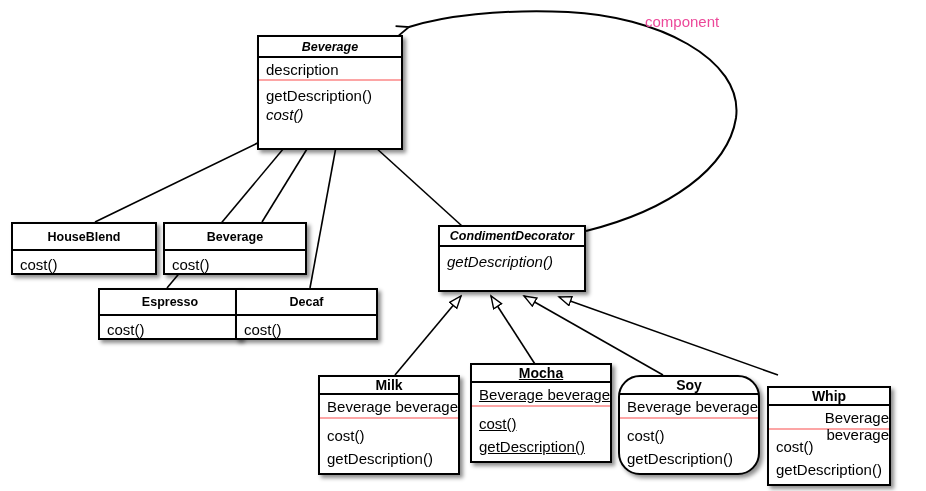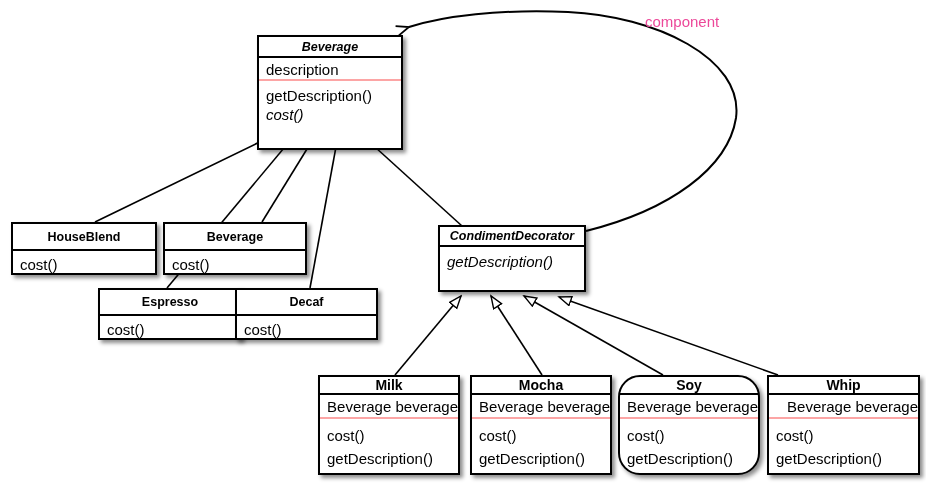--- a/index.html
+++ b/index.html
@@ -57,23 +57,23 @@
   #box-houseblend { left: 11px;  top: 222px; width: 146px; height: 53px; }
   #box-darkroast  { left: 163px; top: 222px; width: 144px; height: 53px; }
   #box-espresso   { left: 85px;  top: 288px; width: 144px; height: 52px; margin-left: 13px; }
   #box-decaf      { left: 235px; top: 288px; width: 143px; height: 52px; }
   .simple .uml-title { height: 33px; }
 
   #box-condiment { left: 438px; top: 225px; width: 148px; height: 67px; }
   #box-condiment .uml-title { height: 20px; }
 
   #box-milk  { left: 318px; top: 375px; width: 142px; height: 100px; }
-  #box-mocha { left: 470px; top: 375px; width: 142px; height: 100px; }
+  #box-mocha { left: 470px; top: 363px; width: 142px; height: 100px; text-decoration: underline; }
   #box-soy   { left: 618px; top: 375px; width: 142px; height: 100px; border-radius: 22px; }
-  #box-whip  { left: 767px; top: 375px; width: 153px; height: 100px; }
+  #box-whip  { left: 767px; top: 386px; width: 124px; height: 100px; }
   .decorator .uml-title { height: 18px; font-size: 14px; }
   .decorator .uml-attrs { height: 24px; text-align: right; }
 
   .component-label {
     position: absolute;
     left: 645px; top: 13px;
     font-size: 15px;
     color: #ec4899;
     white-space: nowrap;
     text-align: center;

